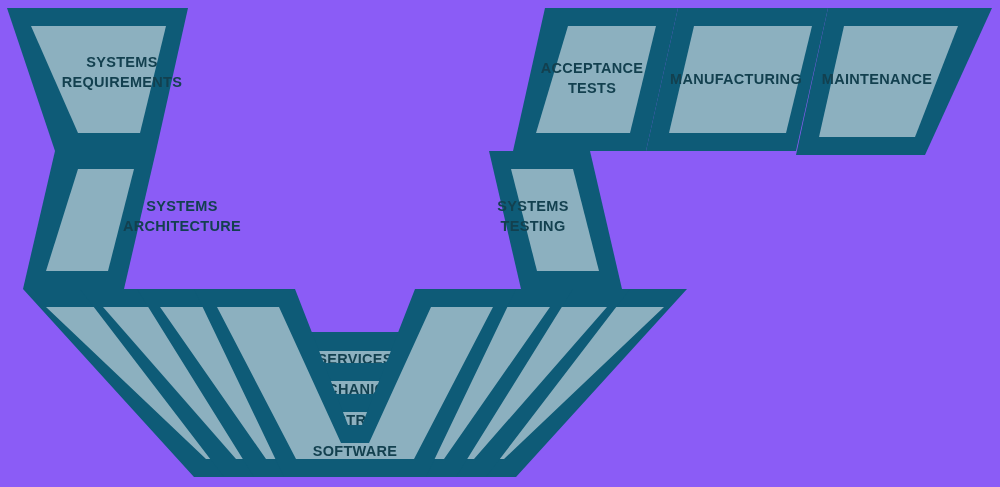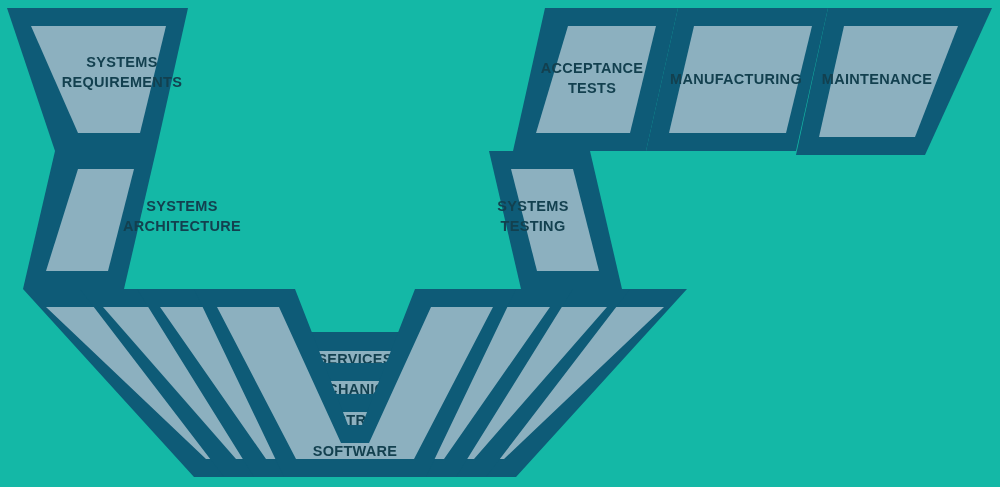--- a/index.html
+++ b/index.html
@@ -32,21 +32,21 @@
     font-size: 14.5px;
     letter-spacing: 0.3px;
     text-anchor: middle;
     dominant-baseline: middle;
     white-space: pre;
   }
 </style>
 </head>
 <body>
 
-<div id="diagram-root" style="background: #14b8a6;">
+<div id="diagram-root" style="background: #8b5cf6;">
   <svg id="vmodel" viewBox="0 0 1000 487" xmlns="http://www.w3.org/2000/svg">
 
     <g>
       <polygon class="shape-fill outline" points="7,8 188,8 156,151 55,151" fill="#0E5B77"></polygon>
       <polygon class="shape-fill inner" points="31,26 166,26 140,133 78,133" fill="#8CB0BF"></polygon>
       <text class="label-text" x="122" y="63" fill="#13404F">SYSTEMS</text>
       <text class="label-text" x="122" y="83" fill="#13404F">REQUIREMENTS</text>
     </g>
 
     <g>

